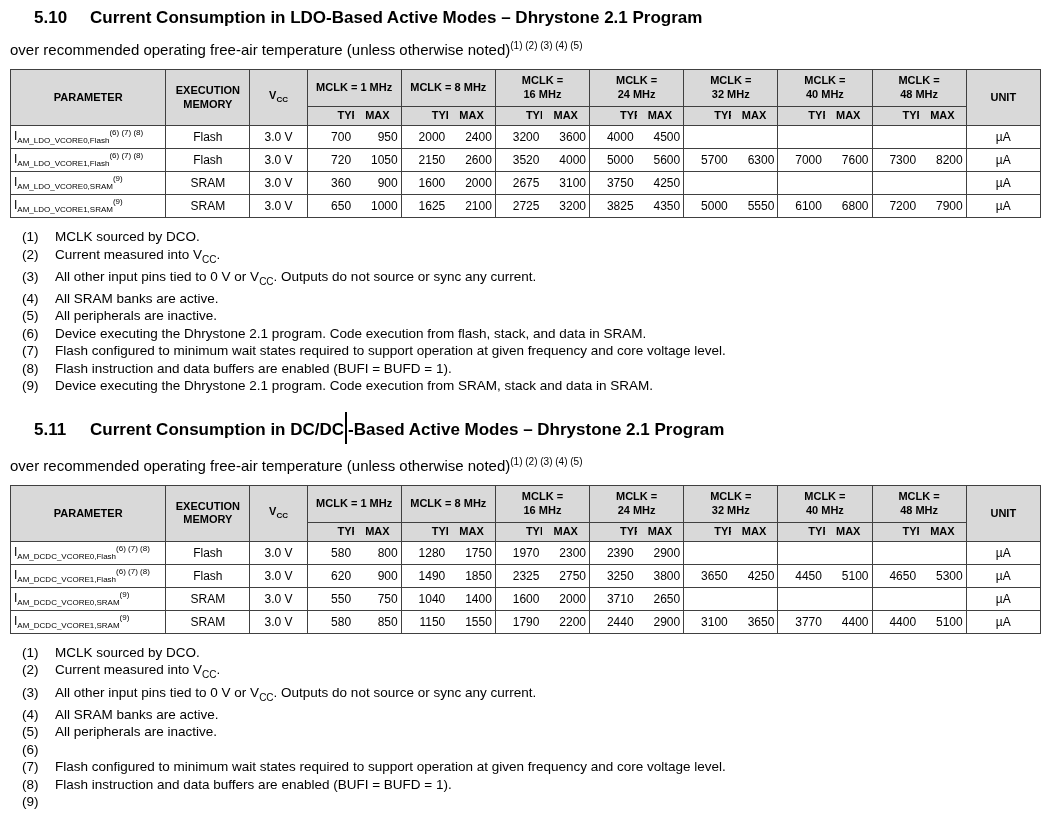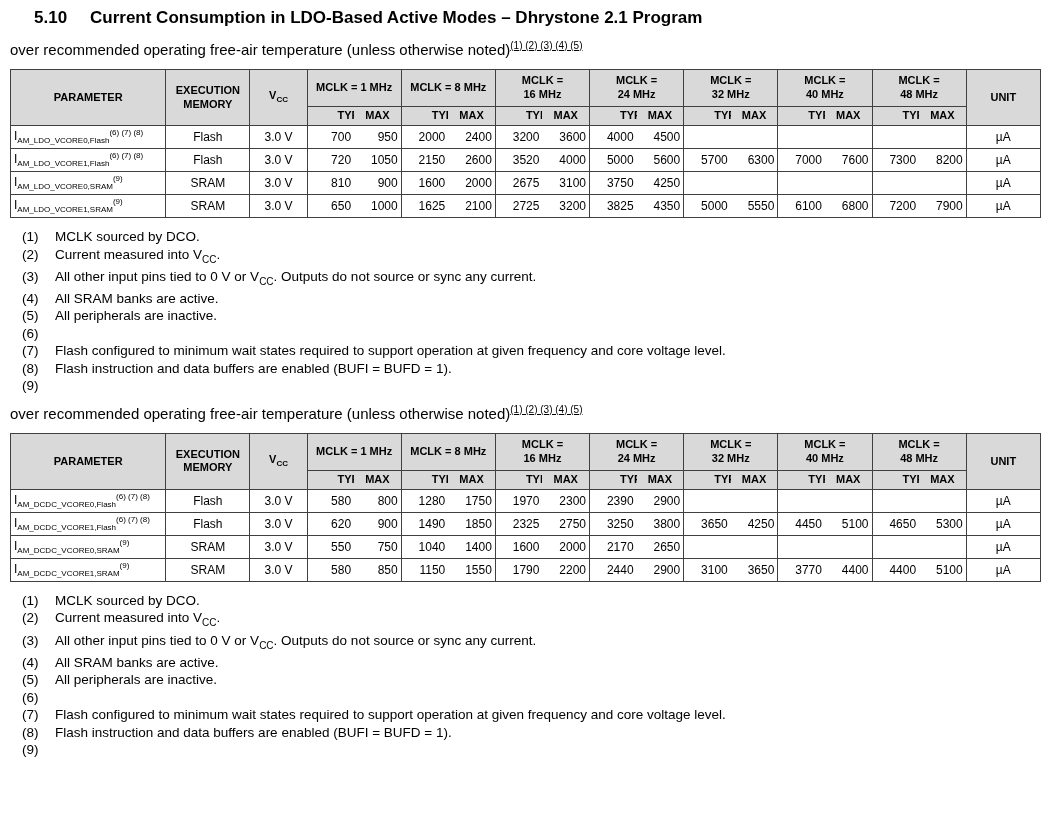--- a/index.html
+++ b/index.html
@@ -20,21 +20,21 @@
   #sec2-head { margin-top: 17px; }
   .sec-num { display: inline-block; margin-left: 12px; width: 56px; }
   .caret {
     display: inline-block; width: 2px; height: 32px;
     background: #000; vertical-align: -9px; margin: 0 1px;
   }
 
   .cond {
     margin-top: 9px; font-size: 15px;
   }
-  .cond sup { font-size: 10px; text-decoration: underline; }
+  .cond sup { font-size: 10px; }
 
   table.spec {
     margin-top: 11px;
     border-collapse: collapse;
     table-layout: fixed;
     width: 1031px;
   }
   table.spec th, table.spec td {
     border: 1px solid #404040;
     overflow: hidden;
@@ -176,21 +176,21 @@
           <td class="val typ">7000</td>
           <td class="val max">7600</td>
           <td class="val typ">7300</td>
           <td class="val max">8200</td>
           <td class="c-unit">µA</td>
       </tr>
       <tr>
         <td class="c-param"><span>I</span><sub>AM_LDO_VCORE0,SRAM</sub><sup class="refs">(9)</sup></td>
         <td class="c-mem">SRAM</td>
         <td class="c-vcc">3.0 V</td>
-        <td class="val typ">810</td>
+        <td class="val typ">360</td>
           <td class="val max">900</td>
           <td class="val typ">1600</td>
           <td class="val max">2000</td>
           <td class="val typ">2675</td>
           <td class="val max">3100</td>
           <td class="val typ">3750</td>
           <td class="val max">4250</td>
           <td class="val typ"></td>
           <td class="val max"></td>
           <td class="val typ"></td>
@@ -238,34 +238,38 @@
     <div class="fn">
         <span class="fn-num">(4)</span>
         <span class="fn-text">All SRAM banks are active.</span>
       </div>
     <div class="fn">
         <span class="fn-num">(5)</span>
         <span class="fn-text">All peripherals are inactive.</span>
       </div>
     <div class="fn">
         <span class="fn-num">(6)</span>
+        <span class="fn-text">Device executing the Dhrystone 2.1 program. Code execution from flash, stack, and data in SRAM.</span>
       </div>
     <div class="fn">
         <span class="fn-num">(7)</span>
         <span class="fn-text">Flash configured to minimum wait states required to support operation at given frequency and core voltage level.</span>
       </div>
     <div class="fn">
         <span class="fn-num">(8)</span>
         <span class="fn-text">Flash instruction and data buffers are enabled (BUFI = BUFD = 1).</span>
       </div>
     <div class="fn">
         <span class="fn-num">(9)</span>
+        <span class="fn-text">Device executing the Dhrystone 2.1 program. Code execution from SRAM, stack and data in SRAM.</span>
       </div>
   </div>
 
+  <h2 class="sec-head" id="sec2-head">
+    <span class="sec-num">5.11</span><span>Current Consumption in DC/DC</span><span class="caret"></span><span>-Based Active Modes – Dhrystone 2.1 Program</span></h2>
 
   <div class="cond">
     <span>over recommended operating free-air temperature (unless otherwise noted)</span><sup>(1) (2) (3) (4) (5)</sup>
   </div>
 
   <table class="spec">
     <colgroup>
       <col style="width:155px">
         <col style="width:84px">
         <col style="width:57px">
@@ -365,21 +369,21 @@
       <tr>
         <td class="c-param"><span>I</span><sub>AM_DCDC_VCORE0,SRAM</sub><sup class="refs">(9)</sup></td>
         <td class="c-mem">SRAM</td>
         <td class="c-vcc">3.0 V</td>
         <td class="val typ">550</td>
           <td class="val max">750</td>
           <td class="val typ">1040</td>
           <td class="val max">1400</td>
           <td class="val typ">1600</td>
           <td class="val max">2000</td>
-          <td class="val typ">2170</td>
+          <td class="val typ">3710</td>
           <td class="val max">2650</td>
           <td class="val typ"></td>
           <td class="val max"></td>
           <td class="val typ"></td>
           <td class="val max"></td>
           <td class="val typ"></td>
           <td class="val max"></td>
           <td class="c-unit">µA</td>
       </tr>
       <tr>

